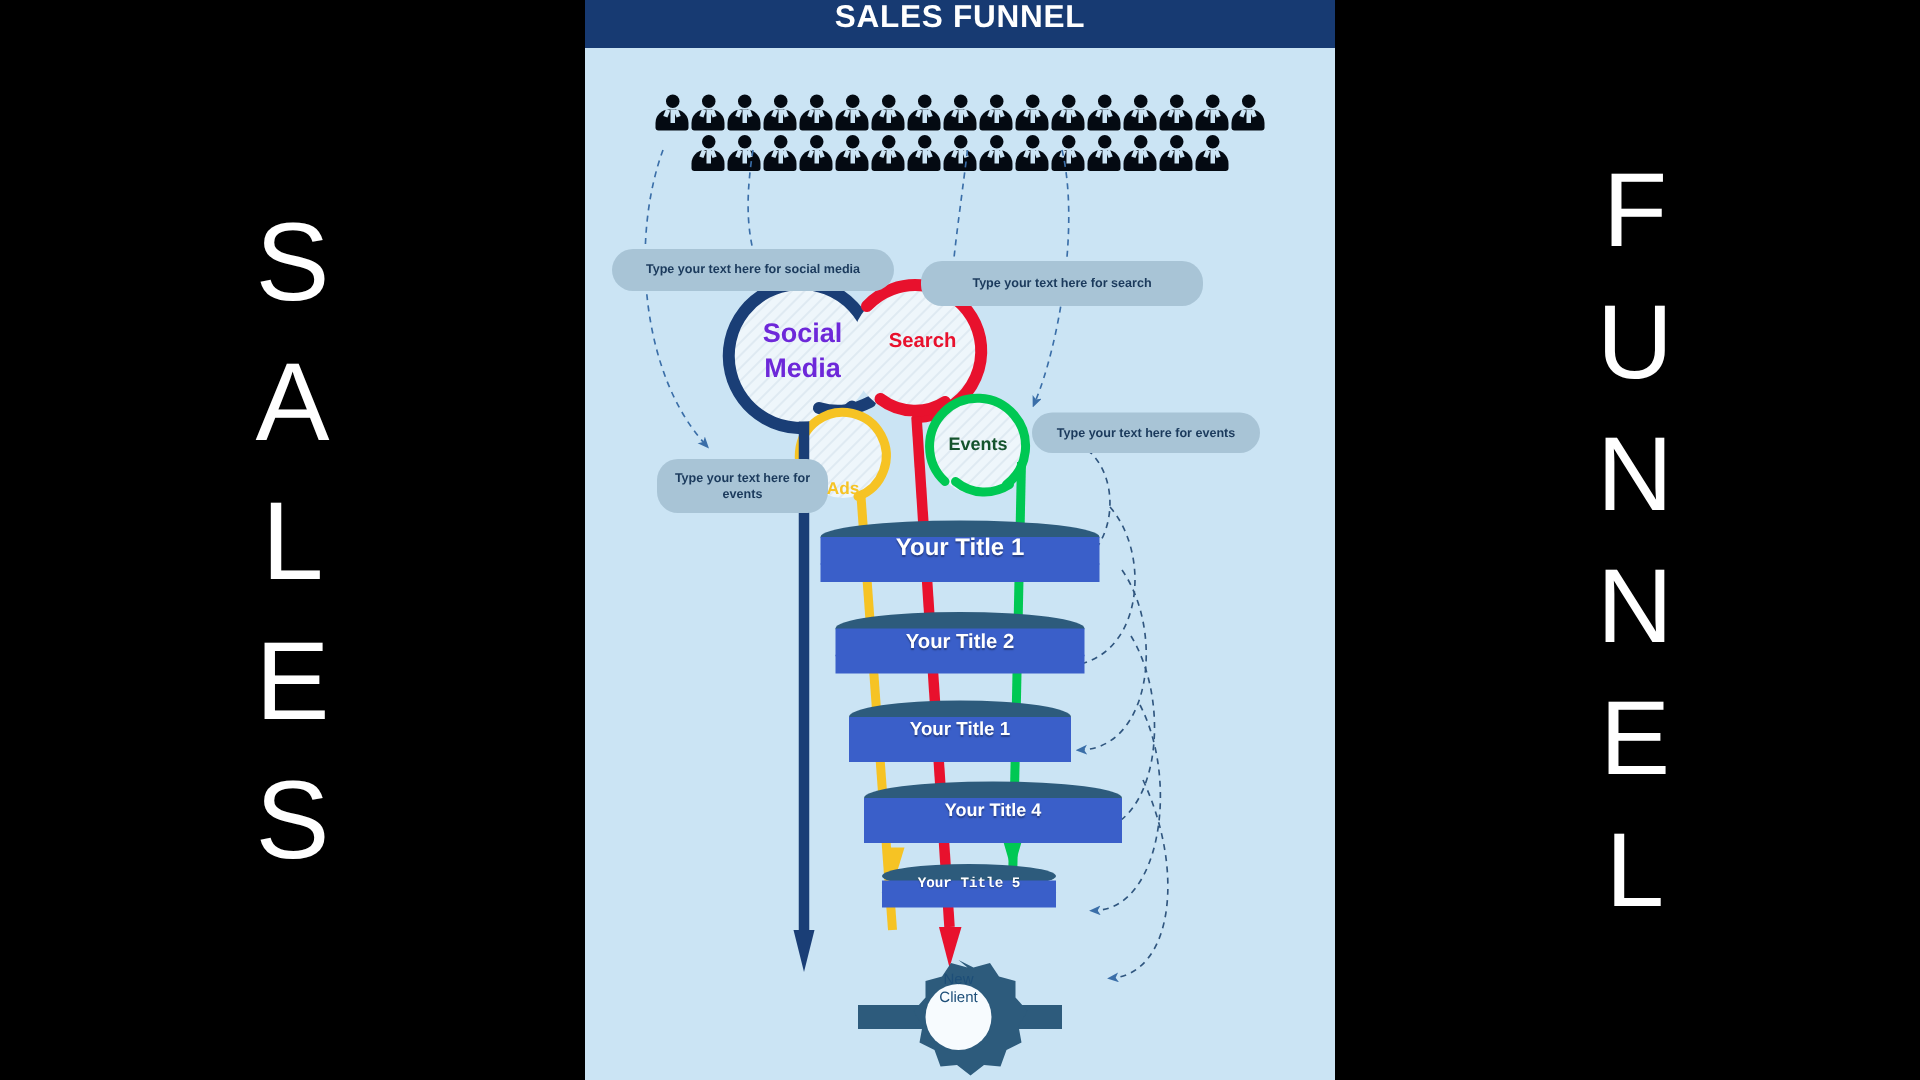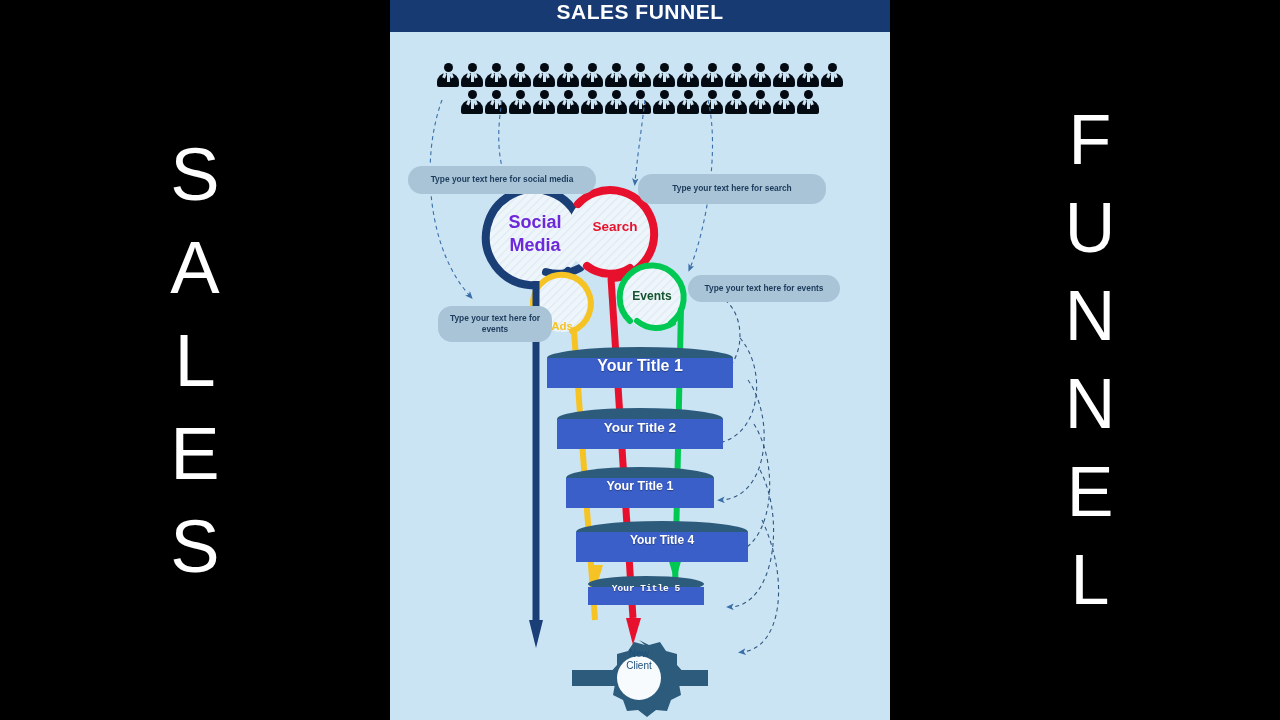--- a/index.html
+++ b/index.html
@@ -41,21 +41,21 @@
 
   
   svg.layer{position:absolute;left:0;top:0;width:500px;height:720px;overflow:visible;}
   svg.layer.under{z-index:1;}
 
   
   .bubble{position:absolute;background:#a8c4d6;border-radius:14px;color:#1b3a5c;
     font-size:8.4px;font-weight:bold;display:flex;align-items:center;justify-content:center;
     text-align:center;line-height:1.35;padding:4px 10px;box-sizing:border-box;z-index:5;}
   #bubble-social{left:18px;top:148px;width:188px;height:28px;margin-top:18px;}
-  #bubble-search{left:248px;top:174px;width:188px;height:30px;}
+  #bubble-search{left:224px;top:174px;width:188px;height:30px;}
   #bubble-events{left:298px;top:275px;width:152px;height:27px;}
   #bubble-ads{left:48px;top:306px;width:114px;height:36px;}
 
   
   .circleLbl{position:absolute;z-index:6;font-weight:bold;text-align:center;line-height:1.25;}
   #lbl-social{left:110px;top:211px;width:70px;font-size:18px;color:#6d28d9;}
   #lbl-search{left:190px;top:219px;width:70px;font-size:13.5px;color:#e8112d;}
   #lbl-ads{left:152px;top:291px;width:40px;font-size:11.5px;color:#f6c324;margin-top:28px;}
   #lbl-events{left:232px;top:289px;width:60px;font-size:12px;color:#14532d;}
 

